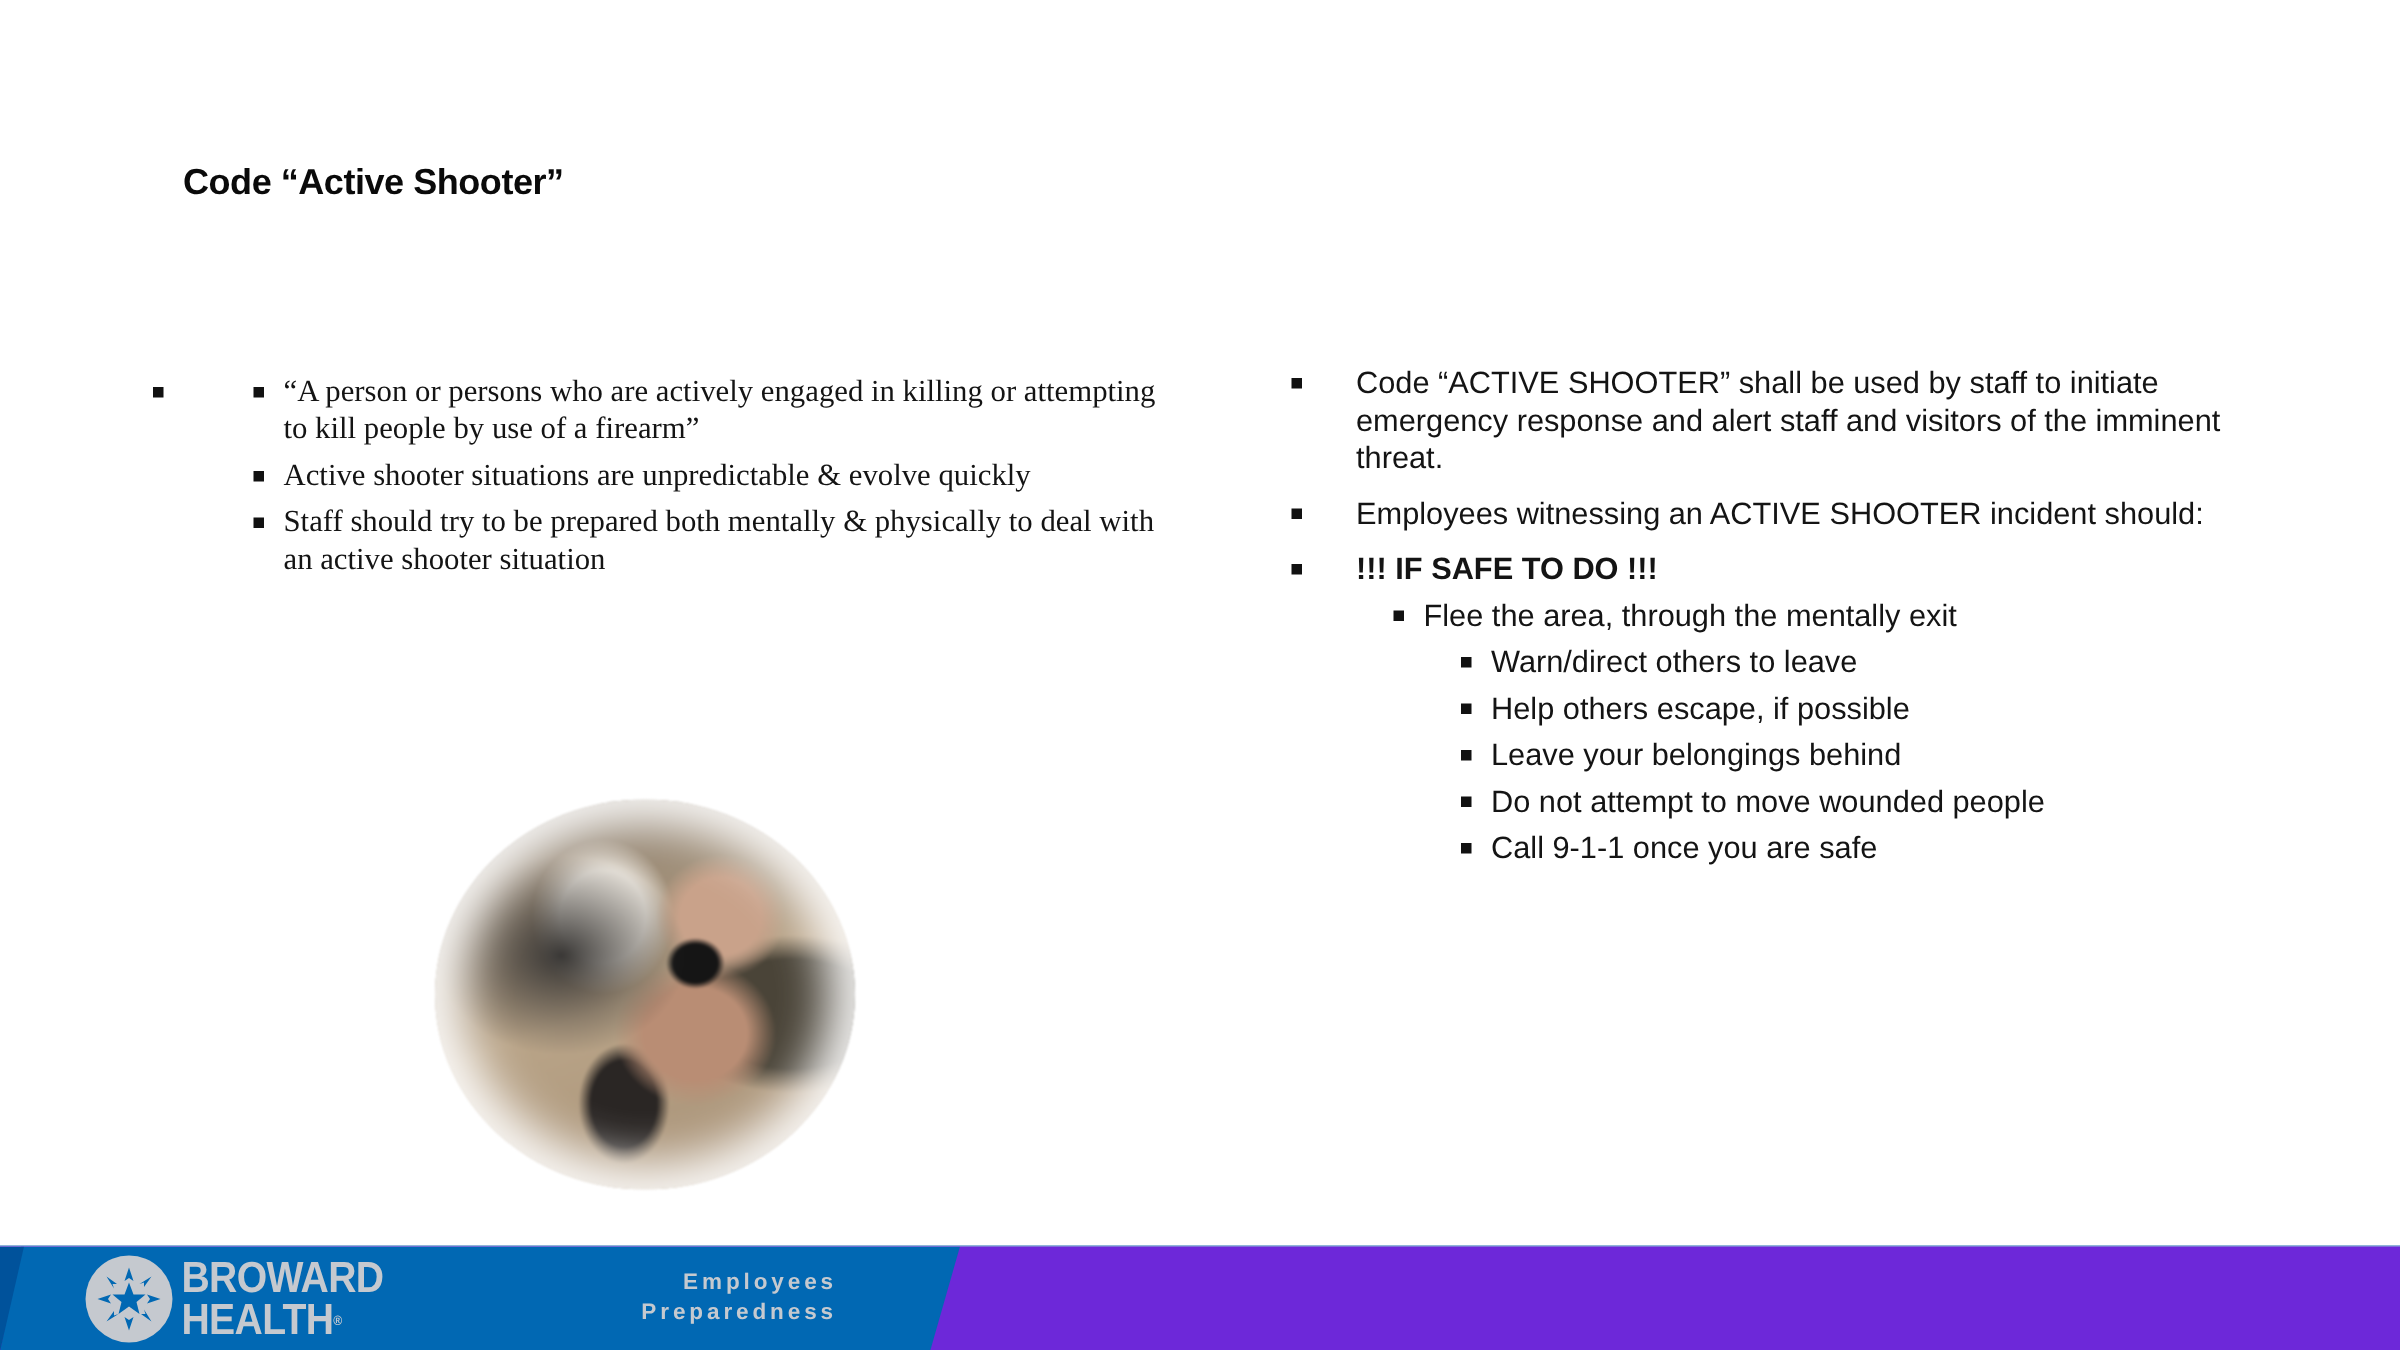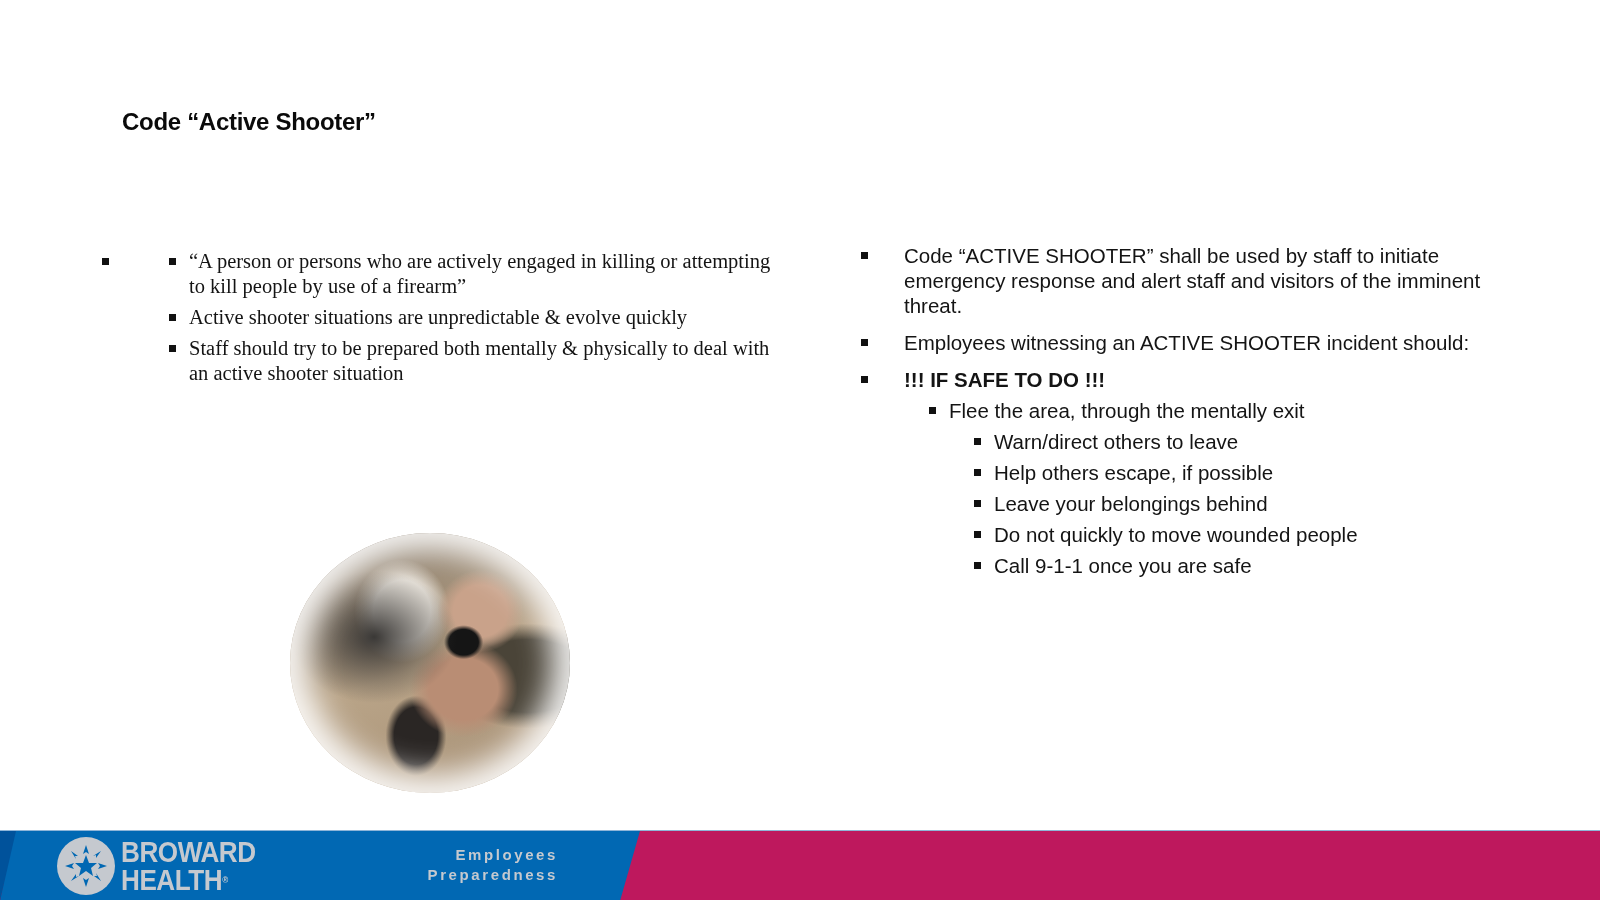--- a/index.html
+++ b/index.html
@@ -38,21 +38,21 @@
         radial-gradient(ellipse at 62% 60%, #b98d74 0 14%, rgba(0,0,0,0) 22%),
         radial-gradient(ellipse at 45% 78%, #2a2624 0 10%, rgba(0,0,0,0) 14%),
         radial-gradient(ellipse at 40% 30%, #e9e4dc 0 12%, rgba(0,0,0,0) 20%),
         radial-gradient(ellipse at 85% 55%, #4a4438 0 18%, rgba(0,0,0,0) 26%),
         linear-gradient(160deg, #7a6e60 0%, #b9a488 50%, #a48d72 100%);
       box-shadow: inset 0 0 30px 18px rgba(255,255,255,0.9);
       filter: blur(0.6px);
     }
     .footer {
       position:absolute; left:0; top:830px; width:1600px; height:70px;
-      background:#be185d; border-top:1px solid #8fb5d8;
+      background:#6d28d9; border-top:1px solid #8fb5d8;
     }
     .footer-band {
       position:absolute; left:0; top:0; height:70px; width:640px;
       background:#0168b3;
       clip-path: polygon(14px 0, 640px 0, 620px 70px, 0 70px);
     }
     .footer-edge {
       position:absolute; left:0; top:0; width:16px; height:70px; background:#00529b;
       clip-path: polygon(0 0, 16px 0, 0 70px);
     }
@@ -125,21 +125,21 @@
             <li>
               <span class="bullet"></span>
               <span>Help others escape, if possible</span>
             </li>
             <li>
               <span class="bullet"></span>
               <span>Leave your belongings behind</span>
             </li>
             <li>
               <span class="bullet"></span>
-              <span>Do not quickly to move wounded people</span>
+              <span>Do not attempt to move wounded people</span>
             </li>
             <li>
               <span class="bullet"></span>
               <span>Call 9-1-1 once you are safe</span>
             </li>
           </ul>
         </li>
       </ul>
     </li>
   </ul>

